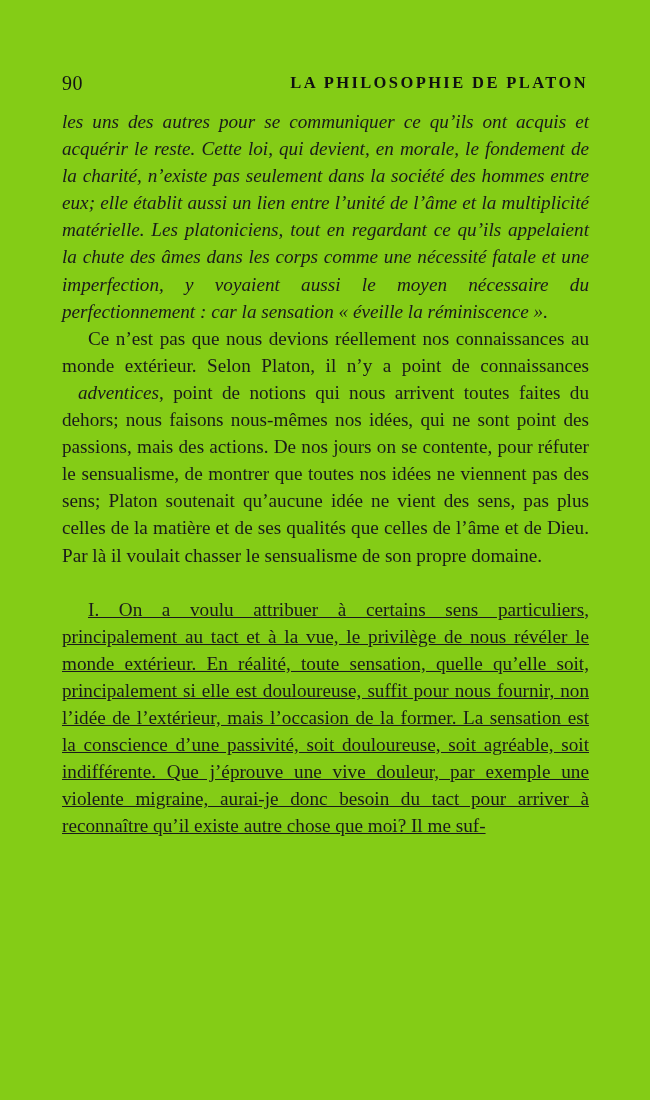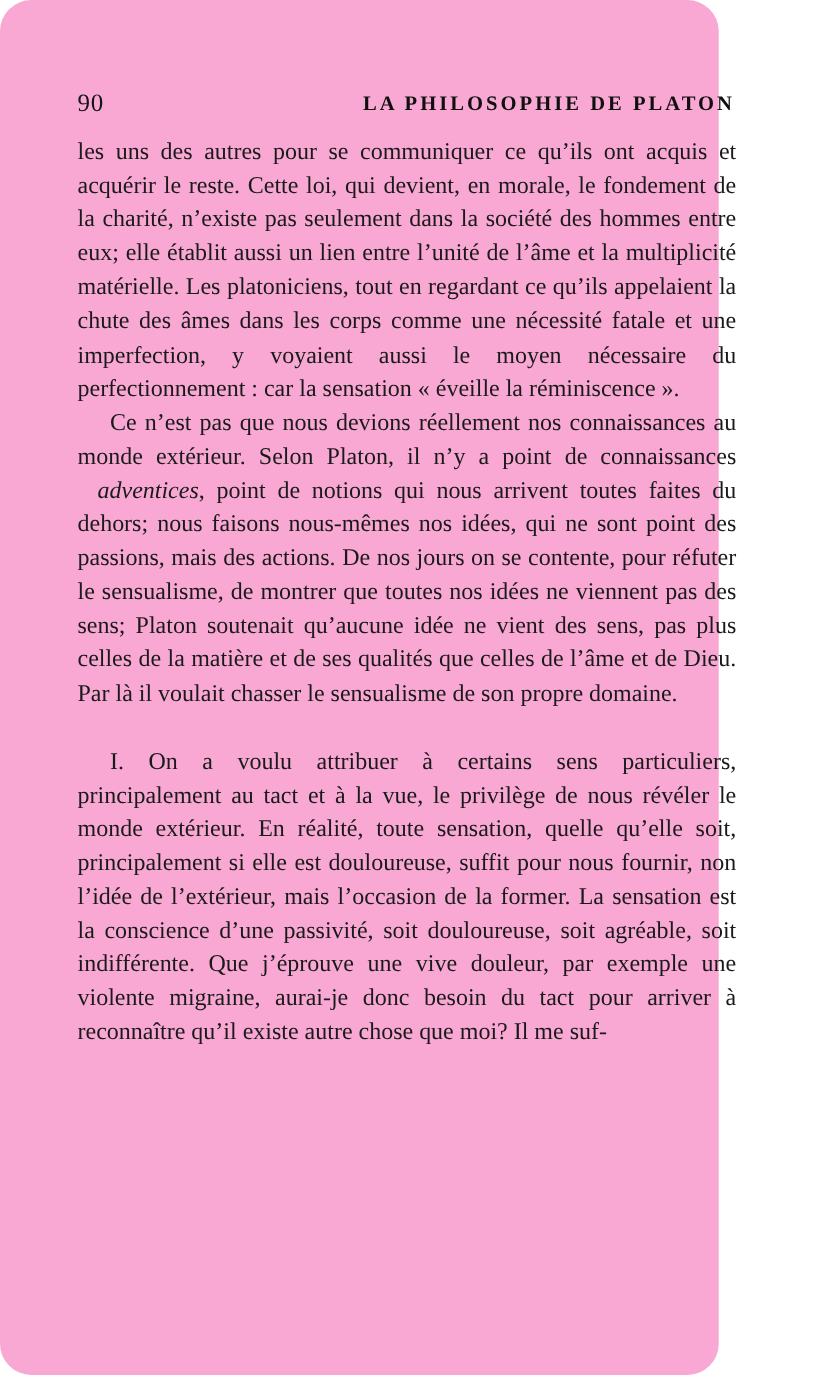--- a/index.html
+++ b/index.html
@@ -9,24 +9,23 @@
   }
   body {
     width: 650px;
     height: 1100px;
     overflow: hidden;
     font-family: "Liberation Serif", "DejaVu Serif", serif;
     color: #1a1a1a;
   }
   .page {
     position: relative;
-    width: 575px;
+    width: 650px;
     height: 1100px;
-    background: #f9a8d4;
-    border-radius: 25px;
+    background: #84cc16;
   }
   
   .running-head {
     position: absolute;
     left: 62px;
     top: 70px;
     width: 526px;
     height: 26px;
   }
   .folio {
@@ -64,31 +63,33 @@
     text-justify: inter-word;
     font-size: 19.2px;
     line-height: 27.1px;
     text-indent: 26px;
     color: #1a1a1a;
     -webkit-hyphens: none;
     hyphens: none;
   }
   p.para.no-indent {
     text-indent: 0;
+    font-style: italic;
   }
   p.para.gap-before {
     margin-top: 27px;
   }
   em.adventices {
     font-style: italic;
     margin-left: 16px;
   }
   
   p.para:last-child {
     text-align: justify;
+    text-decoration: underline;
   }
 </style>
 </head>
 <body>
 
 <div class="page">
 
   <div class="running-head">
     <span class="folio">90</span>
     <span class="head-title">LA PHILOSOPHIE DE PLATON</span>

